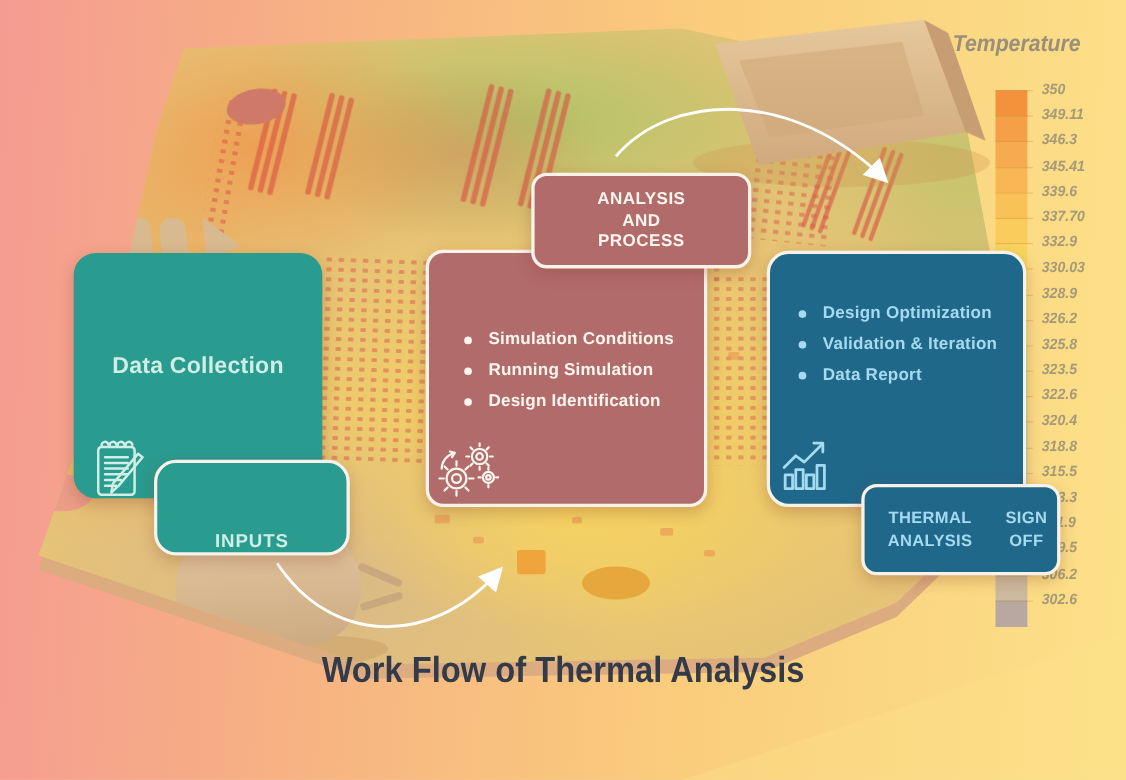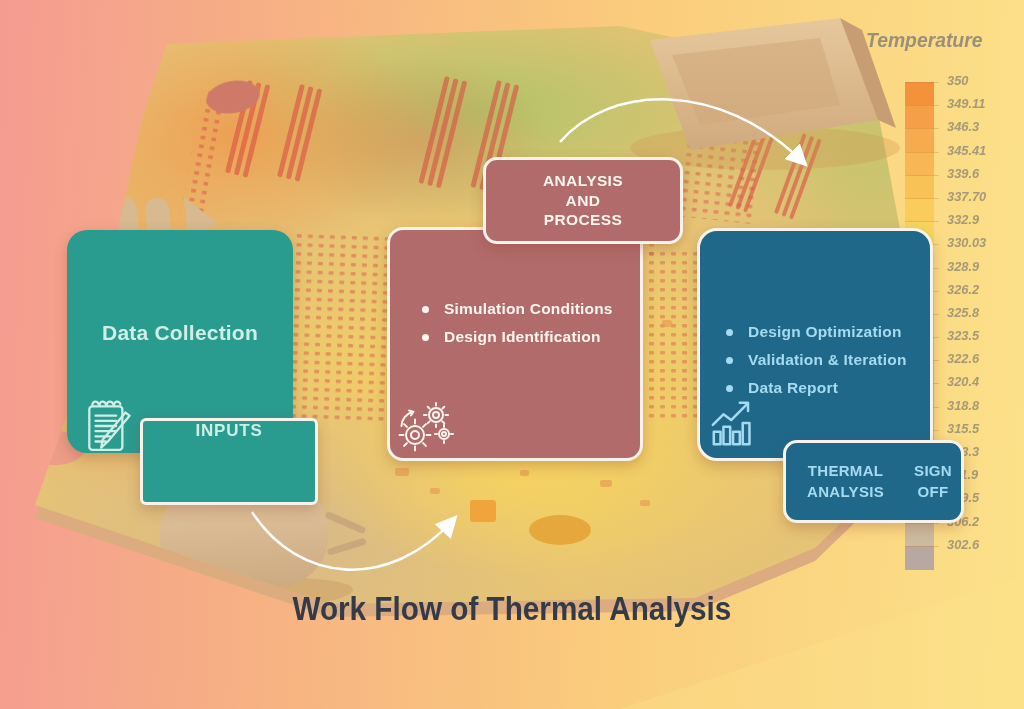--- a/index.html
+++ b/index.html
@@ -27,35 +27,35 @@
     color:rgba(148,138,116,.82);white-space:nowrap;
     transform:translateY(-9px) scaleX(.95);transform-origin:left center;
   }
 
   
   .box{position:absolute;z-index:10;box-shadow:0 5px 14px rgba(130,60,40,.28);}
   .bordered{border:3px solid var(--box_border,#f7f2ea);}
   #box-data{left:67px;top:230px;width:226px;height:223px;border-radius:20px;background:var(--teal,#2a9b8f);
     display:flex;align-items:center;justify-content:center;}
   #box-data .box-label{color:var(--teal_text,#cfeee6);font-weight:bold;font-size:21px;transform:translateY(-9px);letter-spacing:.2px;}
-  #box-inputs{left:140px;top:418px;width:172px;height:81px;border-radius:6px;background:var(--teal,#2a9b8f);
-    display:flex;align-items:flex-start;justify-content:center;z-index:11;}
+  #box-inputs{left:140px;top:418px;width:172px;height:81px;border-radius:20px;background:var(--teal,#2a9b8f);
+    display:flex;align-items:flex-end;justify-content:center;z-index:11;}
   #box-inputs span{color:var(--teal_text,#cfeee6);font-weight:bold;font-size:17px;letter-spacing:.8px;}
   #box-process-header{left:483px;top:157px;width:194px;height:81px;border-radius:14px;background:var(--rose,#b26b6b);
     display:flex;flex-direction:column;align-items:center;justify-content:center;z-index:11;}
   #box-process-header .hline{color:var(--rose_text,#fdf6ee);font-weight:bold;font-size:15.5px;line-height:1.28;text-align:center;letter-spacing:.4px;}
   #box-process{left:387px;top:227px;width:250px;height:228px;border-radius:16px;background:var(--rose,#b26b6b);}
   #box-outputs{left:697px;top:228px;width:230px;height:227px;border-radius:20px;background:var(--blue,#20688a);}
   #box-signoff{left:783px;top:440px;width:175px;height:77px;border-radius:14px;background:var(--blue,#20688a);
     display:flex;flex-direction:row;align-items:center;justify-content:center;z-index:11;}
   #box-signoff .hline{color:var(--blue_text,#a5daf0);font-weight:bold;font-size:15px;line-height:1.35;text-align:center;letter-spacing:.3px;}
 
   .bullets{list-style:none;margin:0;display:flex;flex-direction:column;gap:10px;}
   #box-process .bullets{padding:70px 8px 0 32px;}
-  #box-outputs .bullets{padding:68px 6px 0 26px;margin-top:24px;}
+  #box-outputs .bullets{padding:45px 6px 0 26px;}
   .bullets li{font-weight:bold;font-size:15.5px;display:flex;align-items:center;gap:15px;letter-spacing:.2px;}
   #box-process .bullets li{color:var(--rose_text,#fdf6ee);}
   #box-outputs .bullets li{color:var(--blue_text,#a5daf0);}
   .bullets li::before{content:"";width:7px;height:7px;border-radius:50%;background:currentColor;flex:none;}
 
   .box-icon{position:absolute;}
   #icon-notepad{left:13px;bottom:-5px;}
   #icon-gears{left:8px;bottom:6px;}
   #icon-chart{left:8px;bottom:8px;}
 
@@ -314,20 +314,21 @@
 
   <div class="box bordered" id="box-process-header">
       <div class="hline">ANALYSIS</div>
       <div class="hline">AND</div>
       <div class="hline">PROCESS</div>
     </div>
 
   <div class="box bordered" id="box-process">
     <ul class="bullets">
         <li>Simulation Conditions</li>
+        <li>Running Simulation</li>
         <li>Design Identification</li>
       </ul>
     <svg class="box-icon" id="icon-gears" width="56" height="50" viewBox="0 0 56 50" fill="none" stroke="#fdf6ee" stroke-width="2" stroke-linecap="round" stroke-linejoin="round">
       <circle cx="17" cy="33" r="9"></circle>
         <circle cx="17" cy="33" r="4"></circle>
       <path d="M17 21.5 v-4 M17 44.5 v4 M5.5 33 h-4 M28.5 33 h4 M8.9 24.9 l-2.8 -2.8 M25.1 41.1 l2.8 2.8 M8.9 41.1 l-2.8 2.8 M25.1 24.9 l2.8 -2.8"></path>
       <circle cx="38" cy="13" r="7"></circle>
         <circle cx="38" cy="13" r="3"></circle>
       <path d="M38 3.5 v-2.5 M38 22.5 v2.5 M28.5 13 h-2.5 M47.5 13 h2.5 M31.6 6.6 l-1.9 -1.9 M44.4 19.4 l1.9 1.9 M31.6 19.4 l-1.9 1.9 M44.4 6.6 l1.9 -1.9"></path>
       <circle cx="46" cy="32" r="5"></circle>

